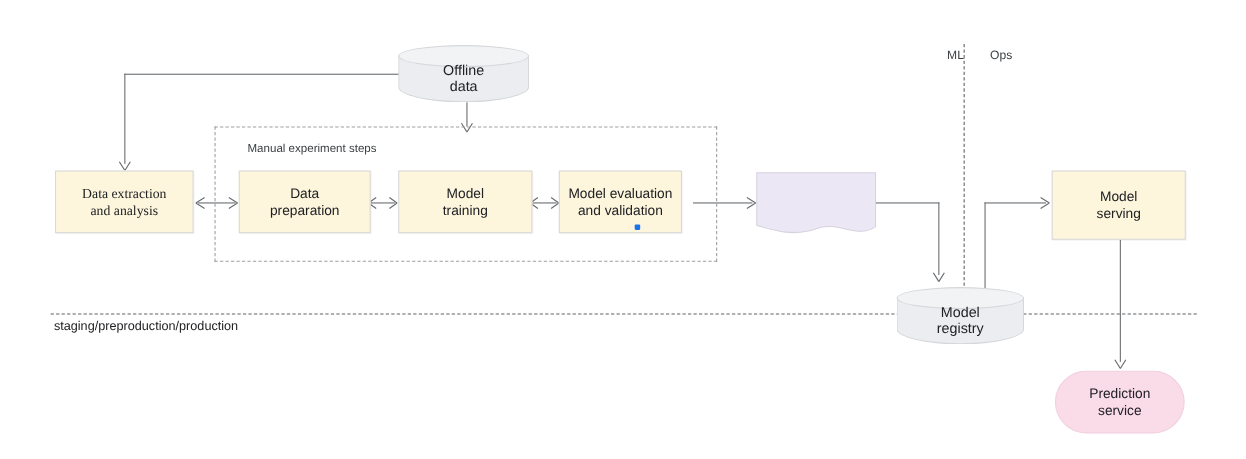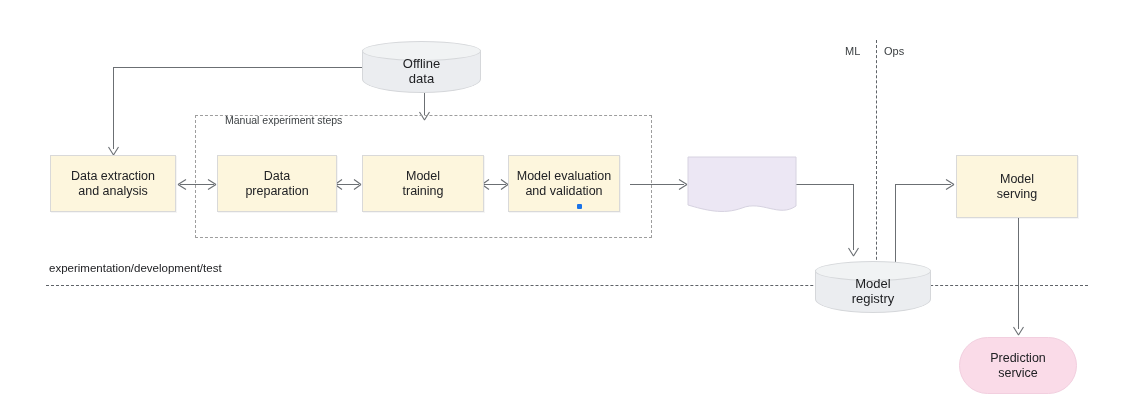--- a/index.html
+++ b/index.html
@@ -63,21 +63,21 @@
   }
   .dashlabel { position:absolute; font-size:10.5px; color:#3c4043; }
 
   .hline { position:absolute; height:0; border-top:1px solid #6b6f73; }
   .vline { position:absolute; width:0; border-left:1px solid #6b6f73; }
 
   .hdash { position:absolute; height:0; border-top:1px dashed #5f6368; }
   .vdash { position:absolute; width:0; border-left:1px dashed #5f6368; }
 
   .envlabel { position:absolute; font-size:11.5px; color:#202124; }
-  .mlops { position:absolute; font-size:11px; color:#3c4043; }
+  .mlops { position:absolute; font-size:11px; color:#3c4043;margin-left:16px; }
 
   .bluedot { position:absolute; width:5px; height:5px; background:#1a73e8; border-radius:1px; }
 
   .arrow { position:absolute; }
 </style>
 </head>
 <body>
 
 <div id="stage">
 
@@ -136,33 +136,33 @@
   <div class="vline" style="left:1018px; top:218px; height:111px;"></div>
   <svg class="arrow" style="left:1012px; top:322px;" width="13" height="14" viewBox="0 0 13 14">
     <path d="M6.5 13 L1.5 5 M6.5 13 L11.5 5" stroke="#6b6f73" stroke-width="1.1" fill="none"></path>
   </svg>
 
   <div class="vdash" style="left:876px; top:40px; height:250px;"></div>
   <div class="mlops" style="left:845px; top:45px;">ML</div>
   <div class="mlops" style="left:884px; top:45px;">Ops</div>
 
   <div class="hdash" style="left:46px; top:285px; width:1042px;"></div>
-  <div class="envlabel" style="left:49px; top:262px;">experimentation/development/test</div>
+  <div class="envlabel" style="left:49px; top:291px;">staging/preproduction/production</div>
 
   <div class="dashbox" style="left:195px; top:115px; width:457px; height:123px;"></div>
-  <div class="dashlabel" style="left:208px; top:114px;padding-left:17px;">Manual experiment steps</div>
+  <div class="dashlabel" style="left:208px; top:129px;padding-left:17px;">Manual experiment steps</div>
 
   <div class="cyl" style="left:362px; top:41px; width:119px; height:52px;">
     <div class="body"></div>
     <div class="top"></div>
     <div class="label">Offline
 data</div>
   </div>
 
-  <div class="node proc" style="left:50px; top:155px; width:126px; height:57px;">
+  <div class="node proc" style="left:50px; top:155px; width:126px; height:57px;font-family:Liberation Serif, serif;">
     <span>Data extraction
 and analysis</span>
   </div>
 
   <div class="node proc" style="left:217px; top:155px; width:120px; height:57px;">
     <span>Data
 preparation</span>
   </div>
 
   <div class="node proc" style="left:362px; top:155px; width:122px; height:57px;">

